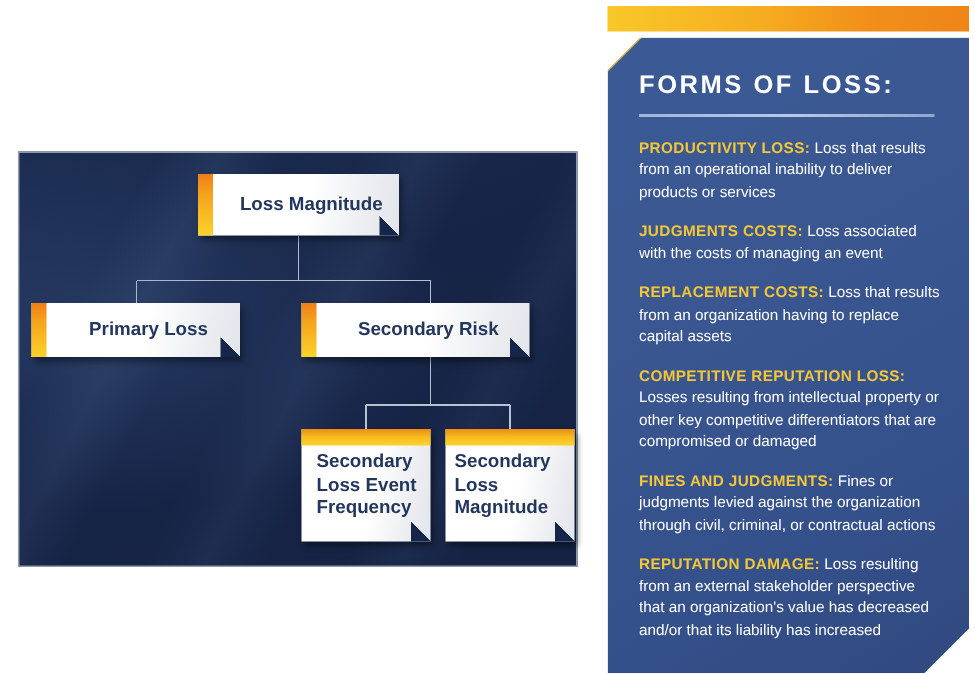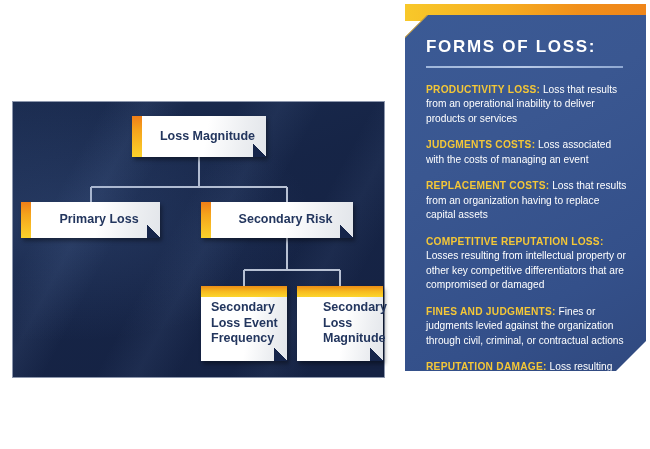--- a/index.html
+++ b/index.html
@@ -63,33 +63,33 @@
   }
 
   #node-loss-magnitude{left:119px;top:14px;width:134px;height:41px;justify-content:center;}
   #node-loss-magnitude .lbl{font-size:12.5px;}
   #node-primary-loss{left:8px;top:100px;width:139px;height:36px;justify-content:center;}
   #node-primary-loss .lbl{font-size:12.5px;}
   #node-secondary-risk{left:188px;top:100px;width:152px;height:36px;justify-content:center;}
   #node-secondary-risk .lbl{font-size:12.5px;}
   #node-slef{left:188px;top:184px;width:86px;height:75px;padding-left:10px;padding-right:6px;}
   #node-slef .lbl{font-size:12.5px;}
-  #node-slm{left:284px;top:184px;width:86px;height:75px;padding-left:26px;padding-right:6px;}
+  #node-slm{left:284px;top:184px;width:86px;height:75px;padding-left:6px;padding-right:6px;}
   #node-slm .lbl{font-size:12.5px;}
 
   
   #forms-panel{
     position:absolute;left:405px;top:4px;width:241px;height:441px;
   }
   #forms-topbar{
     position:absolute;left:0;top:0;width:241px;height:17px;
     background:linear-gradient(90deg,#f8c82a 0%,#f6ad20 42%,#f18f1a 72%,#ef8518 100%);
   }
   #forms-body{
-    position:absolute;left:0;top:11px;width:241px;height:356px;
+    position:absolute;left:0;top:21px;width:241px;height:424px;
     background:linear-gradient(150deg,#3b5a95 0%,#3a5791 35%,#34508a 75%,#30497f 100%);
     
     clip-path:polygon(0 22px, 22px 0, 100% 0, 100% calc(100% - 30px), calc(100% - 30px) 100%, 0 100%);
   }
   #forms-fold{
     position:absolute;left:0;top:0;width:23px;height:23px;
     background:linear-gradient(135deg,#f8c82a 0%,#f6b524 55%,#f2991c 100%);
     clip-path:polygon(0 0, 100% 0, 0 100%);
   }
   #forms-inner{position:relative;padding:22px 19px 0 21px;}

